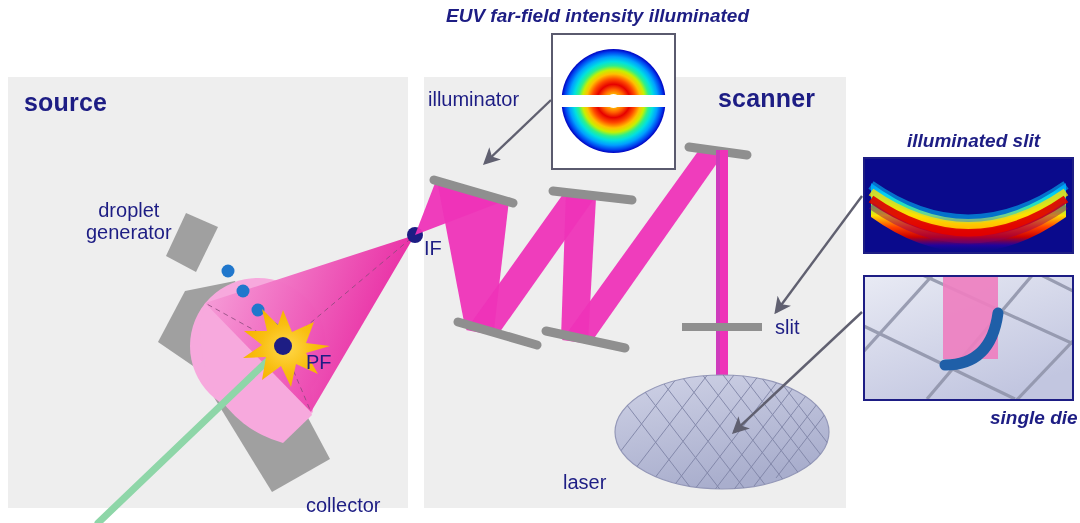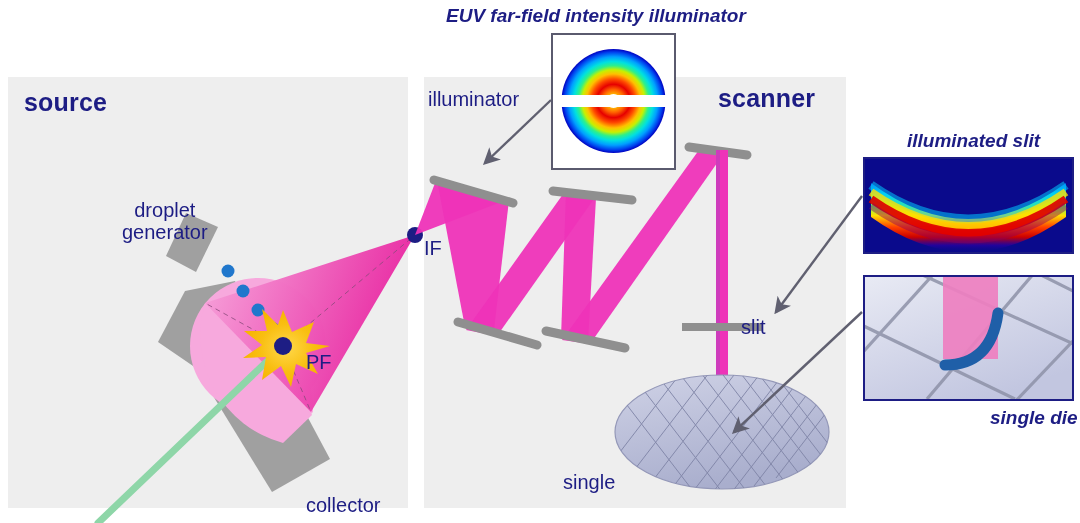--- a/index.html
+++ b/index.html
@@ -317,41 +317,41 @@
         <line x1="170" y1="-5" x2="62" y2="122"></line>
         <line x1="250" y1="20" x2="145" y2="130"></line>
       </g>
 
       <rect x="78" y="0" width="55" height="82" fill="#ee7fc0" opacity="0.92"></rect>
 
       <path d="M 80 88 Q 126 88 133 36" fill="none" stroke="#1f5fa8" stroke-width="11" stroke-linecap="round"></path>
     </svg>
   </div>
 
-  <div class="lbl lbl-title" style="left:446px; top:6px;">EUV far-field intensity illuminator</div>
+  <div class="lbl lbl-title" style="left:446px; top:6px;">EUV far-field intensity illuminated</div>
 
   <div class="lbl lbl-big" style="left:718px; top:85px;">scanner</div>
 
   <div class="lbl lbl-big" style="left:24px; top:89px;">source</div>
 
-  <div class="lbl lbl-mid" style="left:86px; top:199px; text-align:center;margin-left:36px;">
+  <div class="lbl lbl-mid" style="left:86px; top:199px; text-align:center;">
     <div>droplet</div>
     <div>generator</div>
   </div>
 
   <div class="lbl lbl-mid" style="left:306px; top:351px;">PF</div>
 
   <div class="lbl lbl-mid" style="left:424px; top:237px;">IF</div>
 
 
   <div class="lbl lbl-mid" style="left:306px; top:474px;margin-top:20px;">collector</div>
 
   <div class="lbl lbl-mid" style="left:428px; top:88px;text-align:right;">illuminator</div>
 
-  <div class="lbl lbl-mid" style="left:741px; top:316px;">slit</div>
-
-  <div class="lbl lbl-mid" style="left:563px; top:471px;">single</div>
+  <div class="lbl lbl-mid" style="left:775px; top:316px;">slit</div>
+
+  <div class="lbl lbl-mid" style="left:563px; top:471px;">laser</div>
 
   <div class="lbl lbl-ital" style="left:907px; top:131px;">illuminated slit</div>
 
   <div class="lbl lbl-ital" style="left:957px; top:408px;margin-left:33px;">single die</div>
 
 </div>
 
 </body></html>

